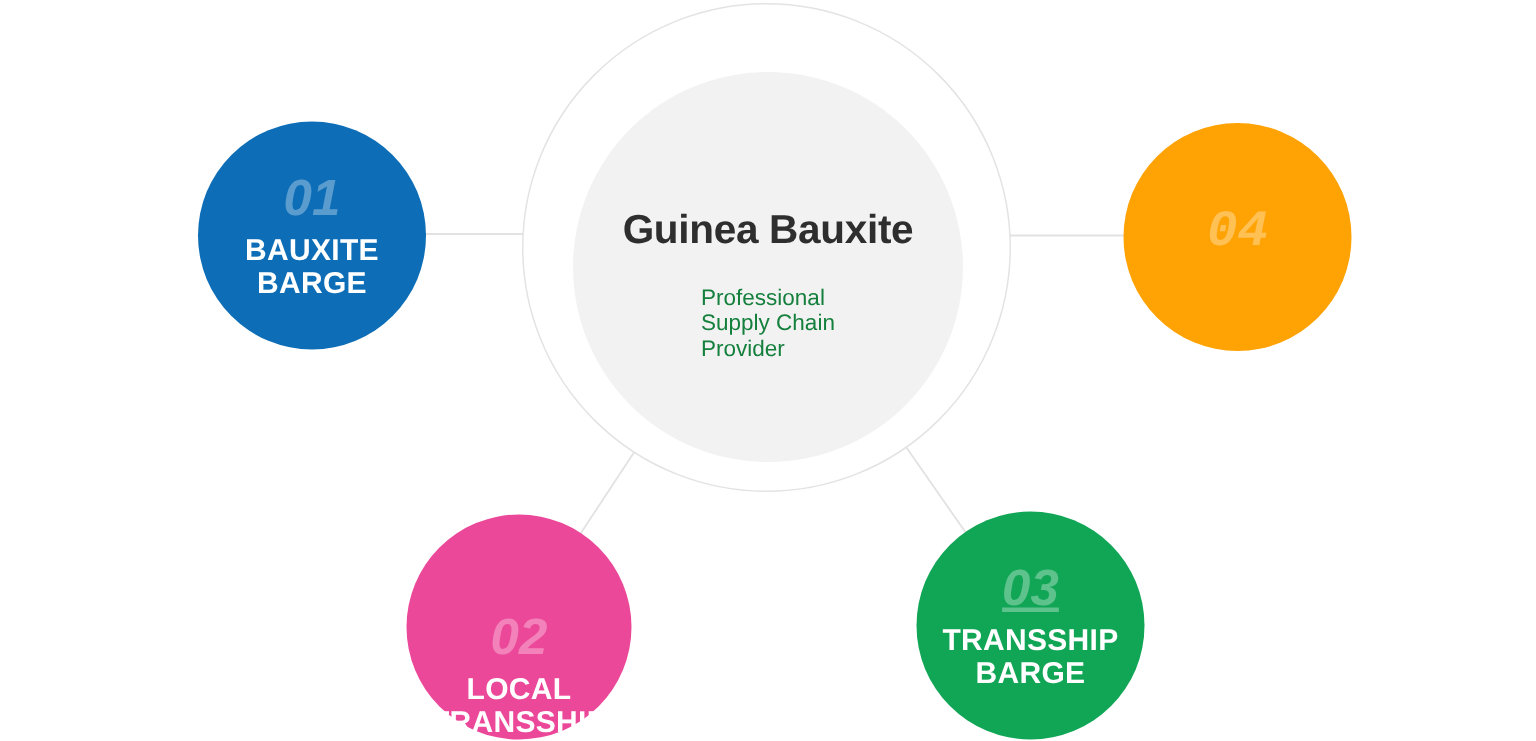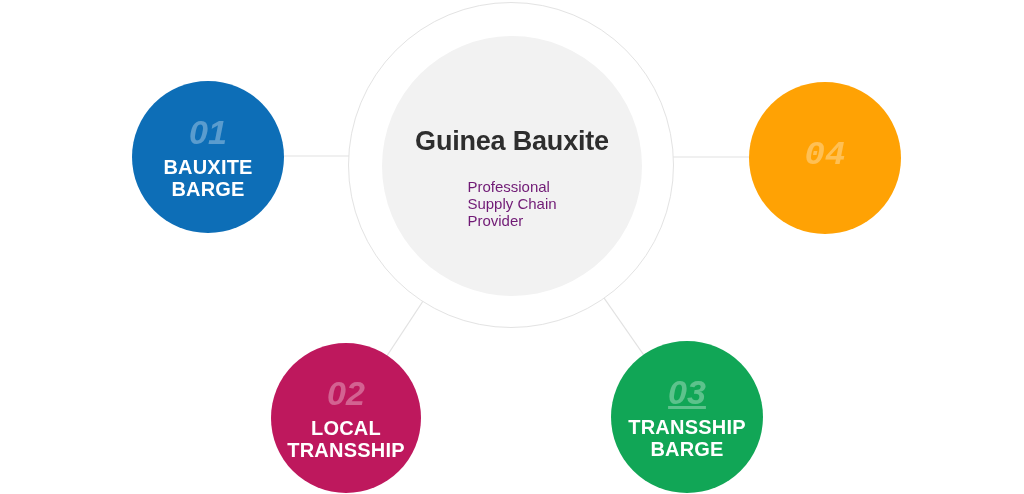--- a/index.html
+++ b/index.html
@@ -20,21 +20,21 @@
     position: absolute;
     left: 348px; top: 2px;
     width: 326px; height: 326px;
     border-radius: 50%;
     background: #ffffff;
     border: 1px solid #e3e3e3;
     box-sizing: border-box;
   }
   .center-circle {
     position: absolute;
-    left: 382px; top: 36px;
+    left: 382px; top: 48px;
     width: 260px; height: 260px;
     border-radius: 50%;
     background: #f2f2f2;
     display: flex;
     flex-direction: column;
     align-items: center;
     justify-content: center;
     padding-top: 24px;
     box-sizing: border-box;
   }
@@ -42,21 +42,21 @@
     font-size: 27px;
     font-weight: 700;
     color: #2e2e2e;
     letter-spacing: -0.2px;
     line-height: 1.1;
   }
   .center-subtitle {
     margin-top: 22px;
     font-size: 15px;
     line-height: 17px;
-    color: #701a75;
+    color: #15803d;
     text-align: left;
     align-self: center;
   }
   .node {
     position: absolute;
     border-radius: 50%;
     display: flex;
     flex-direction: column;
     align-items: center;
     justify-content: center;
@@ -105,21 +105,21 @@
   </div>
 
   <div class="node n1" style="background: rgb(13, 110, 183);">
     <div class="num" style="color: rgba(255, 255, 255, 0.32);">01</div>
     <div class="lbl">
       <div>BAUXITE</div>
       <div>BARGE</div>
     </div>
   </div>
 
-  <div class="node n2" style="background: #be185d;">
+  <div class="node n2" style="background: #ec4899; justify-content: flex-end;">
     <div class="num" style="color: rgba(255, 255, 255, 0.32);">02</div>
     <div class="lbl">
       <div>LOCAL</div>
       <div>TRANSSHIP</div>
     </div>
   </div>
 
   <div class="node n3" style="background: rgb(17, 166, 86);">
     <div class="num" style="color: rgba(255, 255, 255, 0.32); text-decoration: underline;">03</div>
     <div class="lbl">

